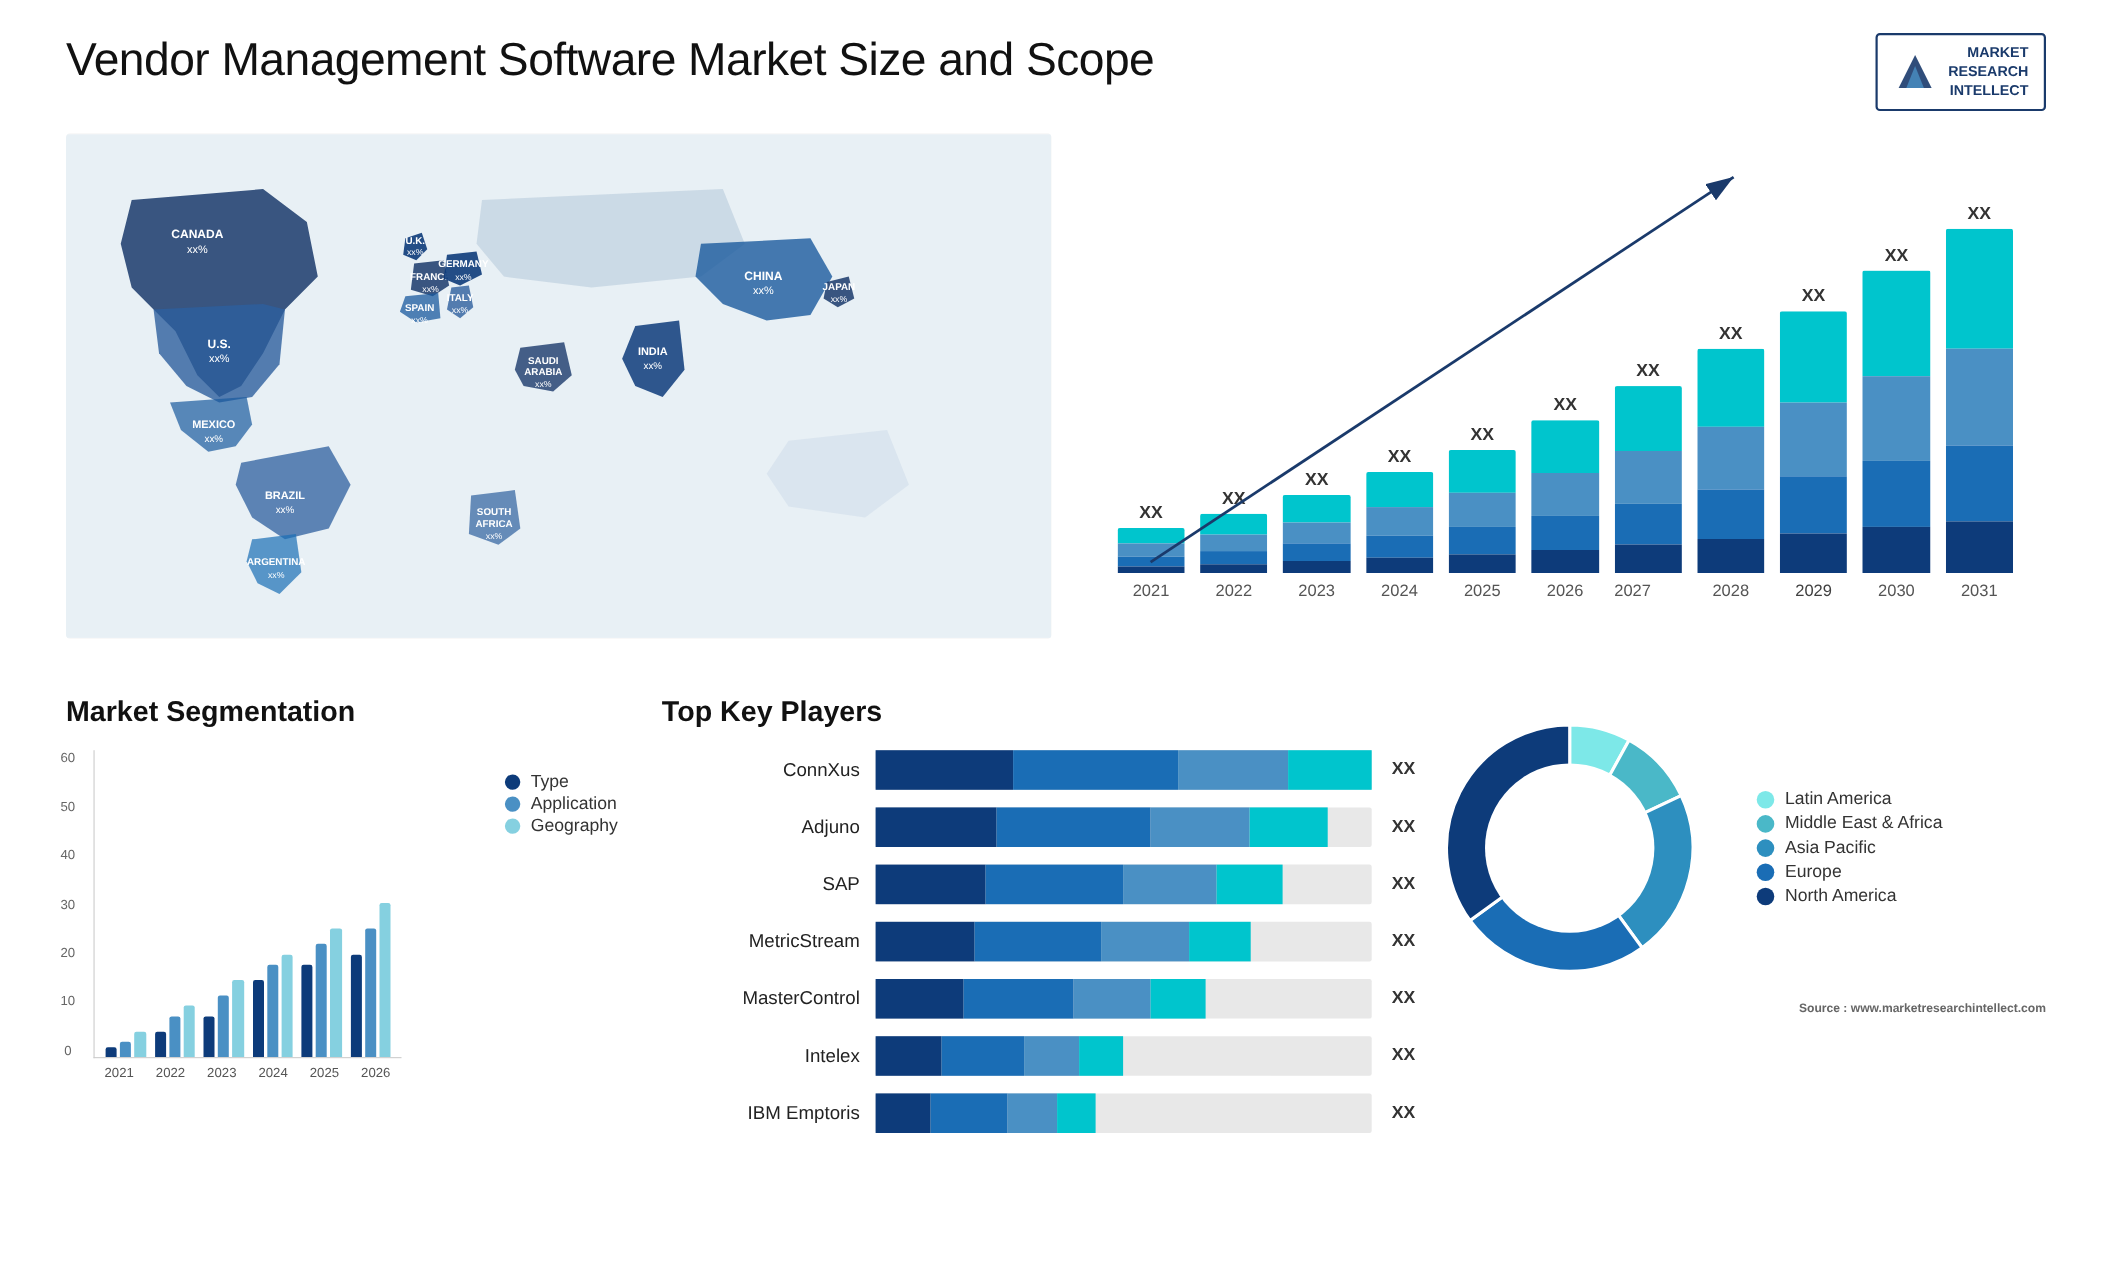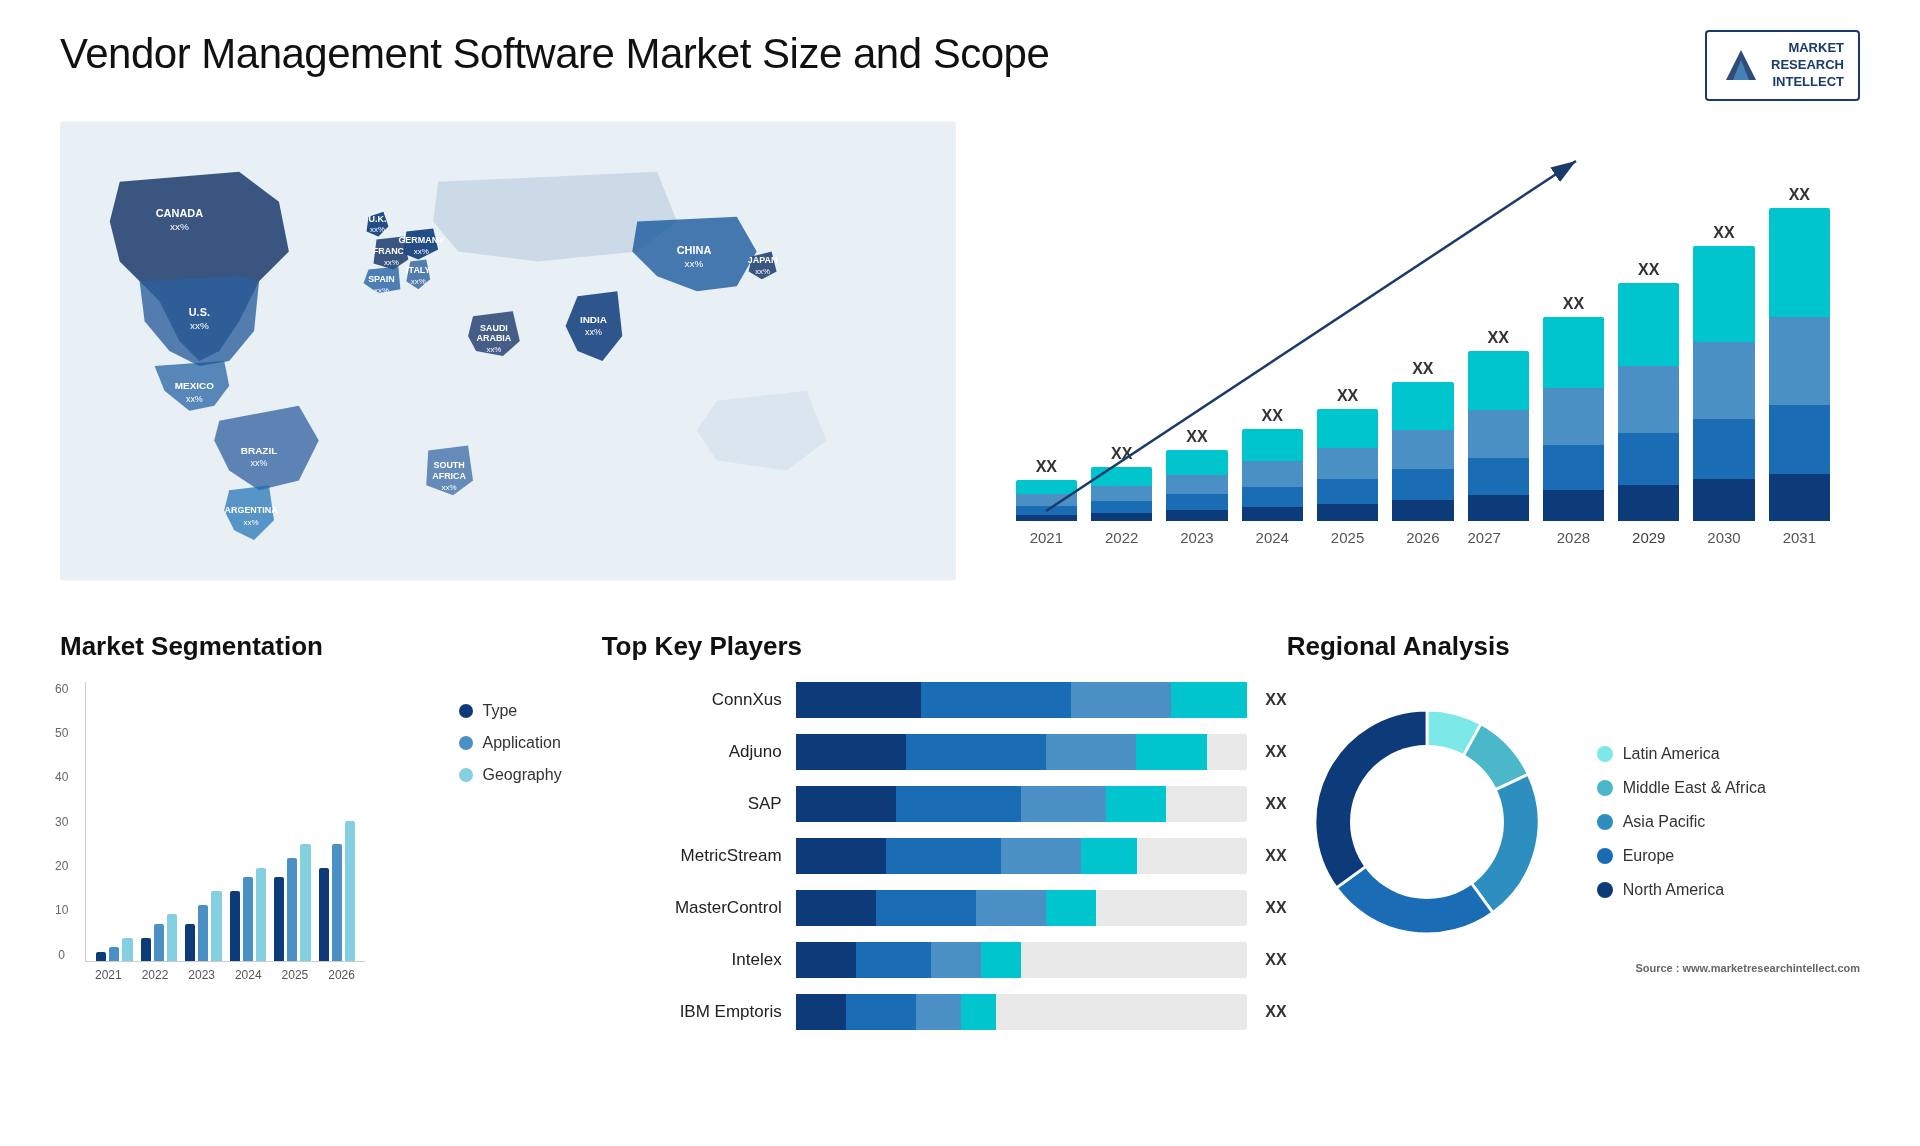--- a/index.html
+++ b/index.html
@@ -159,21 +159,21 @@
       justify-content: space-around;
       margin-top: 6px;
     }
     .seg-x-label {
       font-size: 12px;
       color: #555;
     }
     .seg-legend {
       display: flex;
       flex-direction: column;
-      gap: 14px;
+      gap: 2px;
       padding-top: 20px;
     }
     .legend-item {
       display: flex;
       align-items: center;
       gap: 10px;
       font-size: 16px;
       color: #333;
     }
     .legend-dot {
@@ -240,21 +240,21 @@
       align-items: center;
       gap: 30px;
     }
     .donut-chart {
       width: 280px;
       height: 280px;
     }
     .regional-legend {
       display: flex;
       flex-direction: column;
-      gap: 16px;
+      gap: 4px;
     }
     .regional-legend-item {
       display: flex;
       align-items: center;
       gap: 10px;
       font-size: 16px;
       color: #333;
     }
     .regional-legend-dot {
       width: 16px;
@@ -674,21 +674,20 @@
                   <div style="background: rgb(0, 197, 205); width: 17.5%; height: 36px;"></div>
                 </div>
                 <span class="player-bar-label">XX</span>
               </div>
             </div>
           </div>
         </div>
     </div>
 
     <div class="regional-container">
-      <div class="section-title">Regional Analysis</div>
       <div class="donut-and-legend">
         <svg class="donut-chart" viewBox="0 0 200 200">
 
           <g id="donut-segments">
               <path d="M 100 100 L 100 20 A 80 80 0 0 1 138.54029392813723 29.895465596490908 Z" fill="#7de8e8" stroke="white" stroke-width="2"></path>
               <path d="M 100 100 L 138.54029392813723 29.895465596490908 A 80 80 0 0 1 172.38616419728157 65.9376566747942 Z" fill="#4ab8c8" stroke="white" stroke-width="2"></path>
               <path d="M 100 100 L 172.38616419728157 65.9376566747942 A 80 80 0 0 1 147.02282018339787 164.72135954999578 Z" fill="#2d8fbf" stroke="white" stroke-width="2"></path>
               <path d="M 100 100 L 147.02282018339787 164.72135954999578 A 80 80 0 0 1 35.27864045000422 147.02282018339787 Z" fill="#1a6db5" stroke="white" stroke-width="2"></path>
               <path d="M 100 100 L 35.27864045000422 147.02282018339787 A 80 80 0 0 1 99.99999999999999 20 Z" fill="#0d3b7a" stroke="white" stroke-width="2"></path>
             </g>

